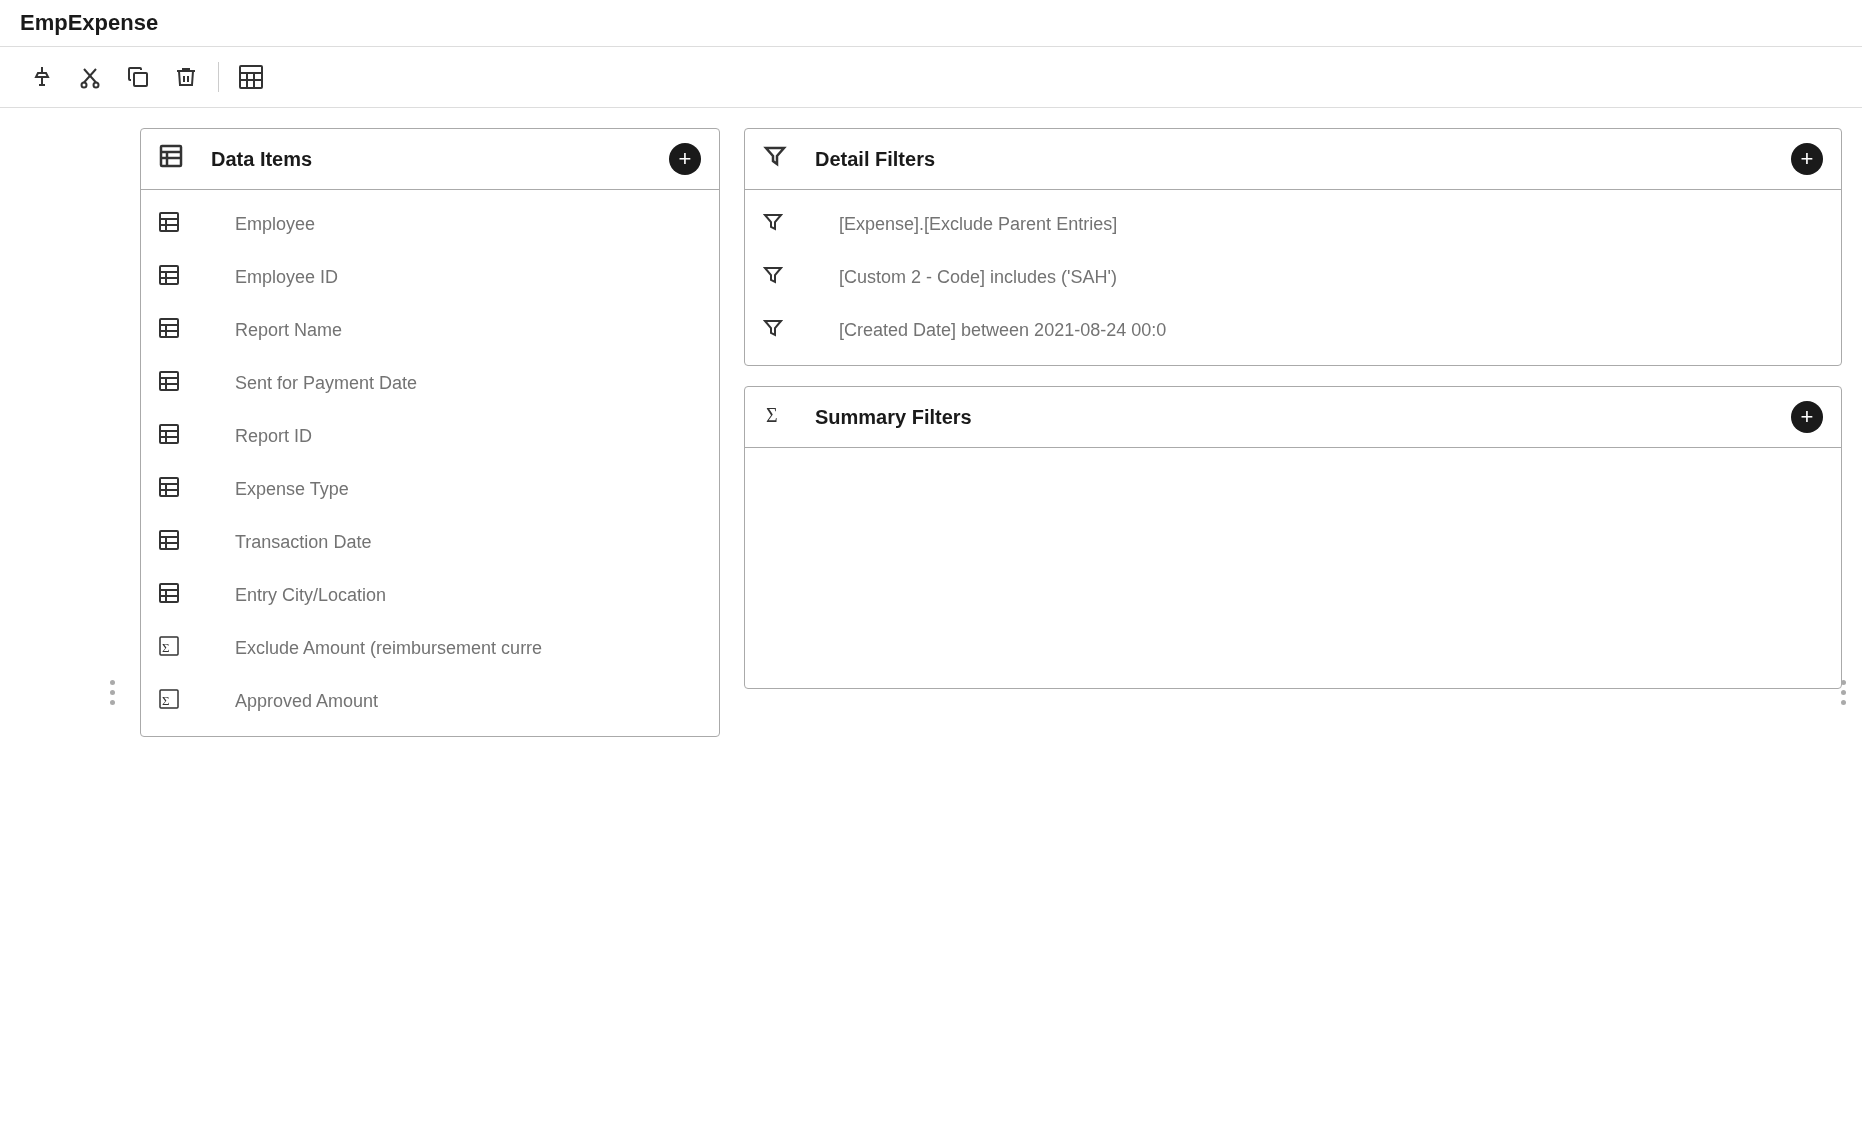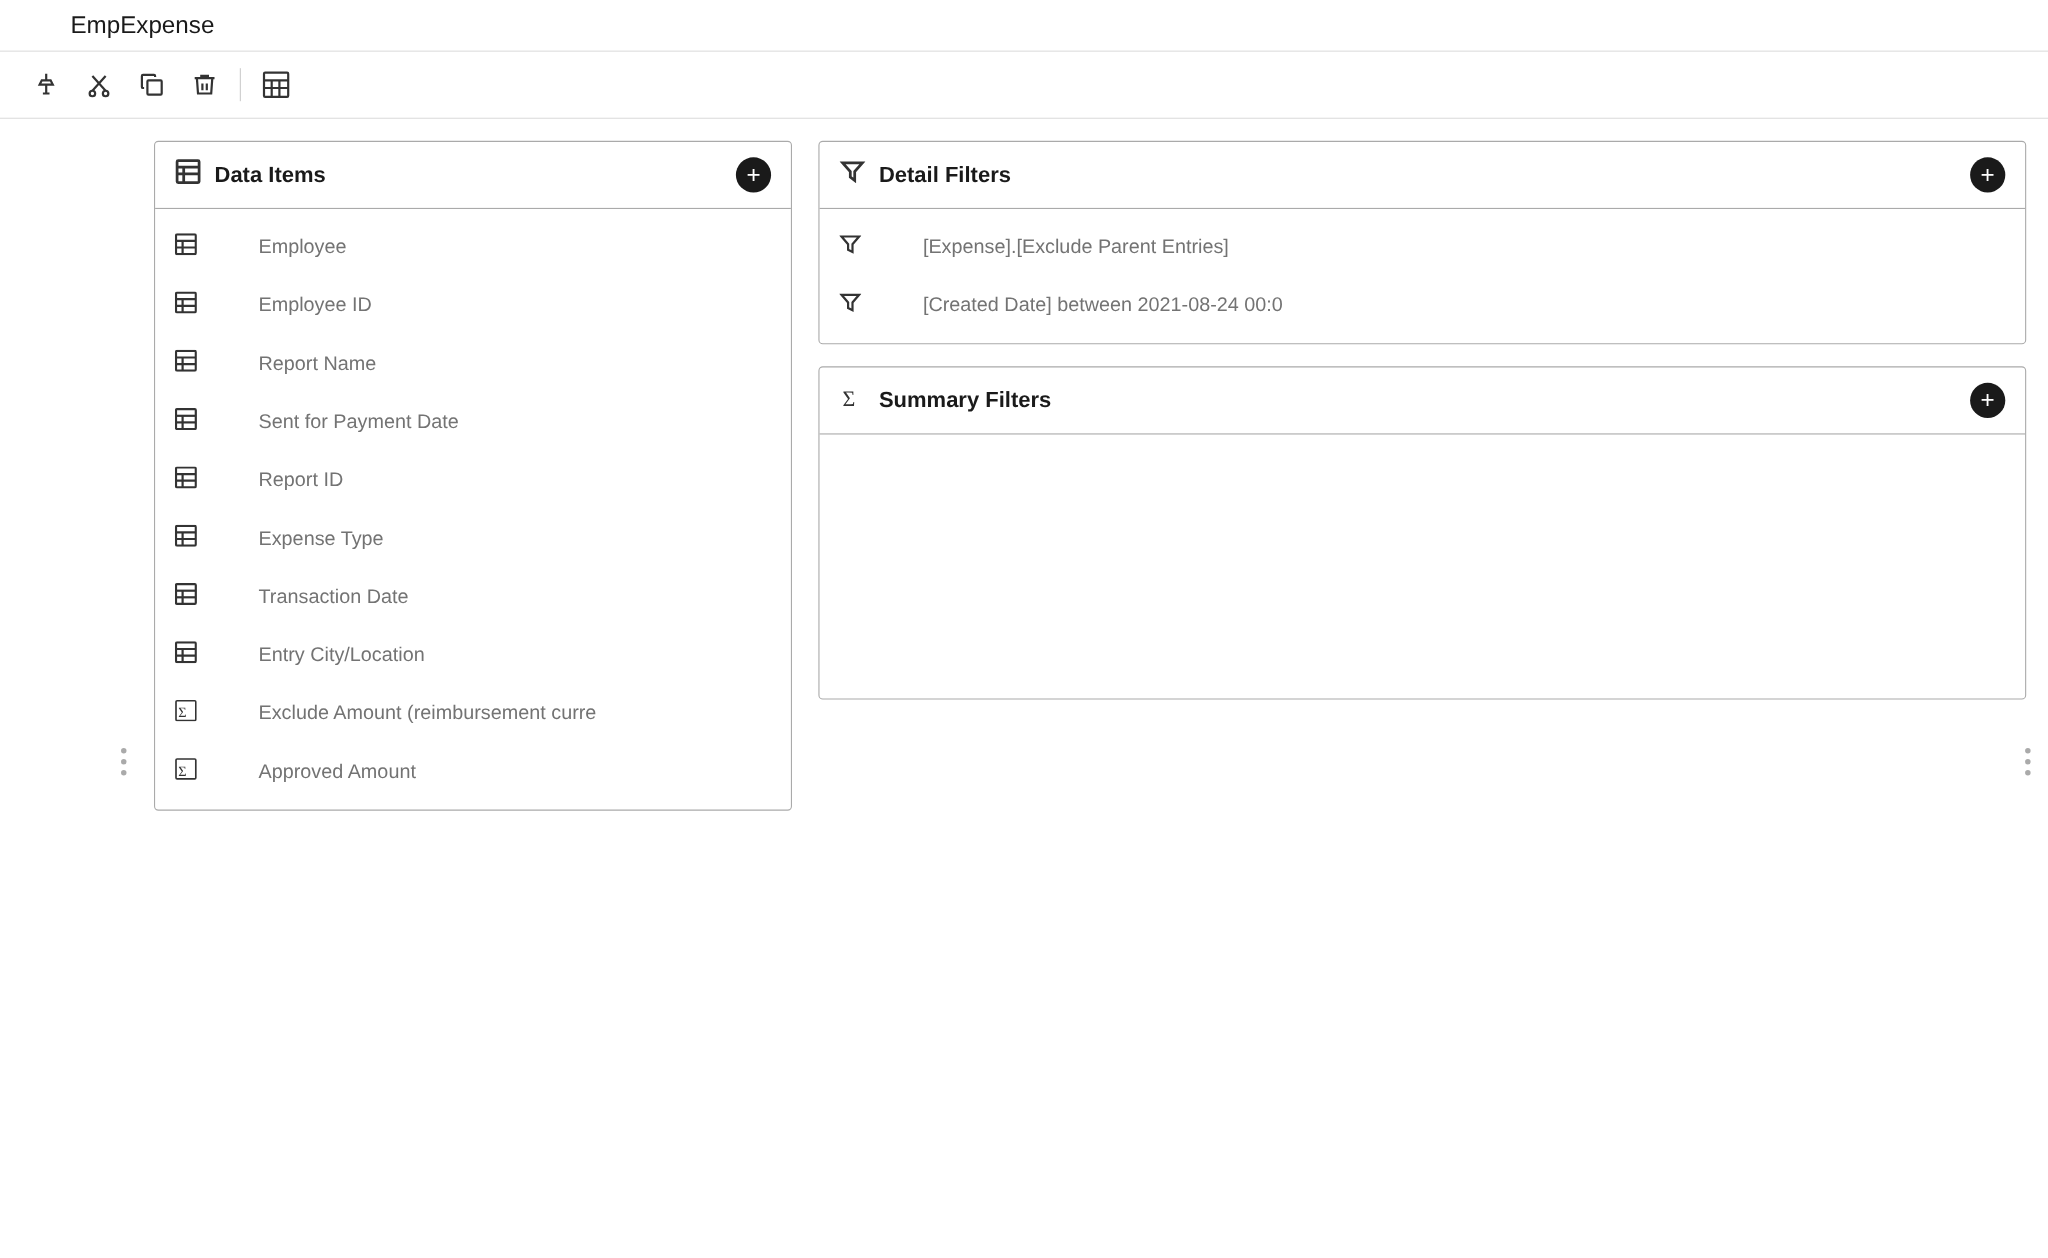--- a/index.html
+++ b/index.html
@@ -14,23 +14,22 @@
       color: #1a1a1a;
       font-size: 16px;
       width: 1862px;
       min-height: 1144px;
       overflow-x: hidden;
     }
 
     .app-header {
       padding: 10px 20px;
       font-size: 22px;
-      font-weight: 400;
+      font-weight: 700;
       color: #1a1a1a;
-      margin-left: 44px;
     }
 
     .toolbar {
       display: flex;
       align-items: center;
       padding: 8px 20px;
       border-top: 1px solid #ddd;
       border-bottom: 1px solid #ddd;
       gap: 4px;
     }
@@ -85,21 +84,21 @@
       display: flex;
       align-items: center;
       justify-content: space-between;
       padding: 14px 18px;
       border-bottom: 1.5px solid #aaa;
     }
 
     .panel-header-left {
       display: flex;
       align-items: center;
-      gap: 12px;
+      gap: 28px;
     }
 
     .panel-title {
       font-size: 20px;
       font-weight: 700;
     }
 
     .panel-icon {
       font-size: 22px;
     }
@@ -375,20 +374,26 @@
         <div class="filter-item">
     <span class="item-icon"><svg width="20" height="20" viewBox="0 0 20 20" fill="none" stroke="#333" stroke-width="2">
     <polygon points="2,3 18,3 12,10 12,17 8,15 8,10"></polygon>
   </svg></span>
     <span class="item-label">[Expense].[Exclude Parent Entries]</span>
   </div>
             <div class="filter-item">
     <span class="item-icon"><svg width="20" height="20" viewBox="0 0 20 20" fill="none" stroke="#333" stroke-width="2">
     <polygon points="2,3 18,3 12,10 12,17 8,15 8,10"></polygon>
   </svg></span>
+    <span class="item-label">[Custom 2 - Code] includes ('SAH')</span>
+  </div>
+            <div class="filter-item">
+    <span class="item-icon"><svg width="20" height="20" viewBox="0 0 20 20" fill="none" stroke="#333" stroke-width="2">
+    <polygon points="2,3 18,3 12,10 12,17 8,15 8,10"></polygon>
+  </svg></span>
     <span class="item-label">[Created Date] between 2021-08-24 00:0</span>
   </div>
           </div>
       </div>
 
       <div class="panel-box summary-filters-box">
         <div class="panel-header">
           <div class="panel-header-left">
             <span class="panel-icon">
               <svg width="24" height="24" viewBox="0 0 24 24" fill="none" stroke="#333" stroke-width="2.5">

